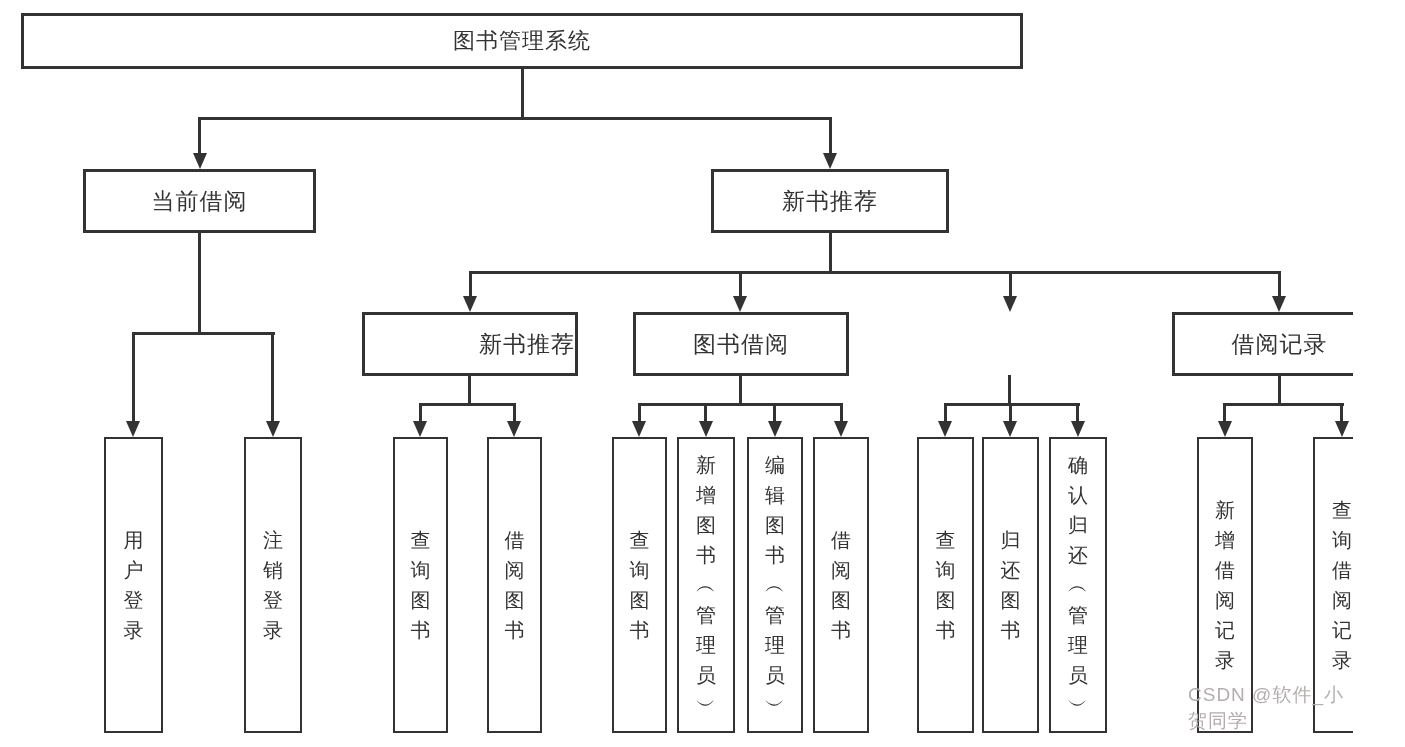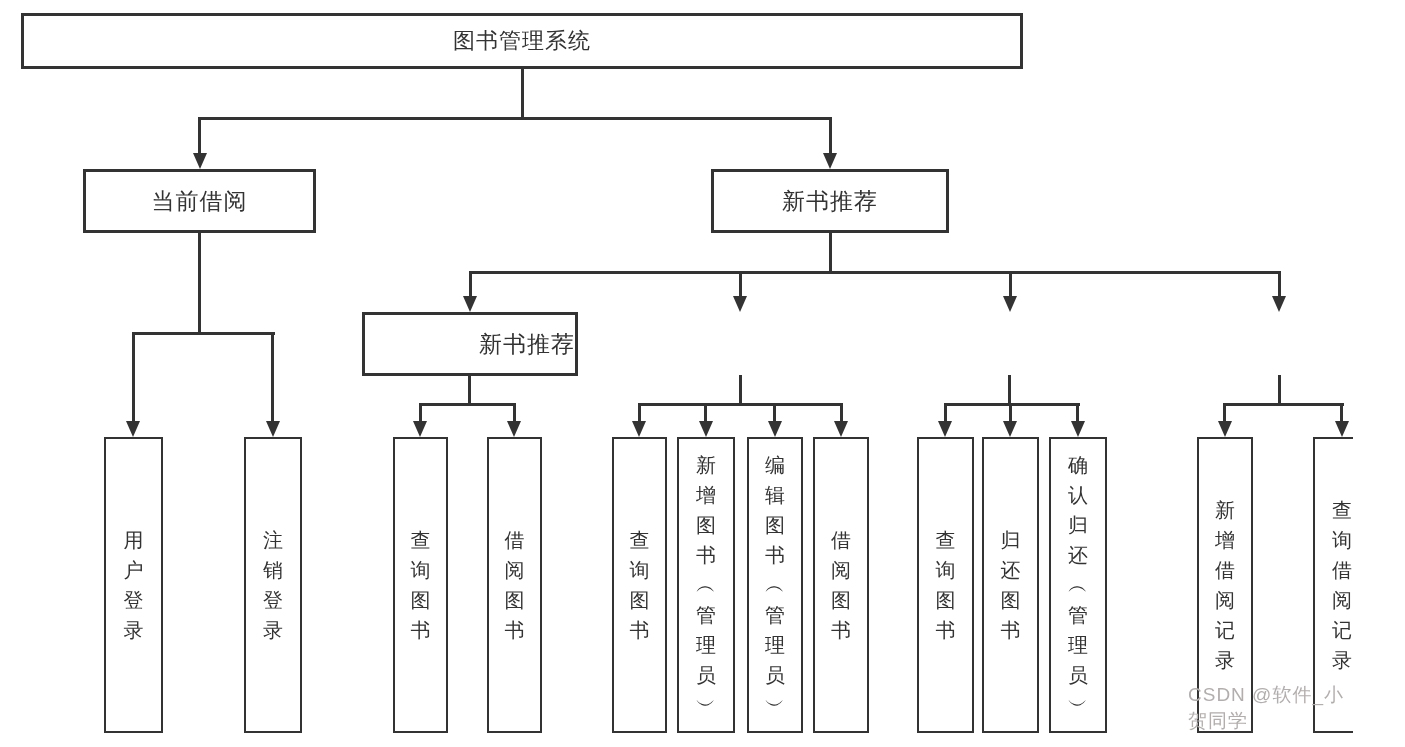--- a/index.html
+++ b/index.html
@@ -55,20 +55,26 @@
   <div class="vl" style="left:739px;top:271px;height:27px;"></div>
   <div class="ah" style="left:733px;top:296px;"></div>
   <div class="vl" style="left:1009px;top:271px;height:27px;"></div>
   <div class="ah" style="left:1003px;top:296px;"></div>
   <div class="vl" style="left:1278px;top:271px;height:27px;"></div>
   <div class="ah" style="left:1272px;top:296px;"></div>
 
   <div class="box" style="left:362px;top:312px;width:216px;height:64px;justify-content:flex-end;">
     <span class="hlabel">新书推荐</span>
   </div>
+  <div class="box" style="left:633px;top:312px;width:216px;height:64px;">
+    <span class="hlabel">图书借阅</span>
+  </div>
+  <div class="box" style="left:1172px;top:312px;width:215px;height:64px;">
+    <span class="hlabel">借阅记录</span>
+  </div>
 
   <div class="vl" style="left:468px;top:375px;height:31px;"></div>
   <div class="hl" style="left:419px;top:403px;width:97px;"></div>
   <div class="vl" style="left:419px;top:403px;height:20px;"></div>
   <div class="ah" style="left:413px;top:421px;"></div>
   <div class="vl" style="left:513px;top:403px;height:20px;"></div>
   <div class="ah" style="left:507px;top:421px;"></div>
 
   <div class="vl" style="left:739px;top:375px;height:31px;"></div>
   <div class="hl" style="left:638px;top:403px;width:205px;"></div>

